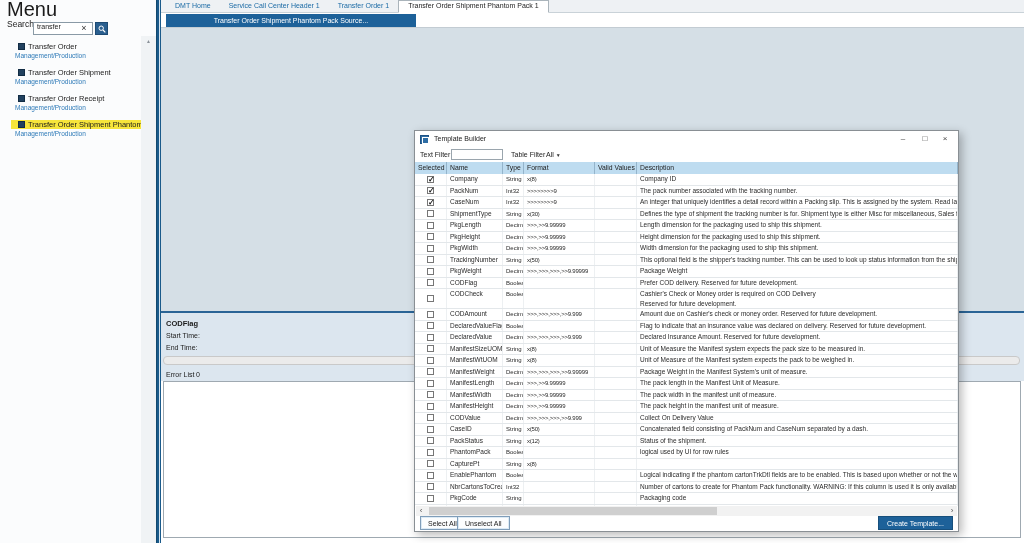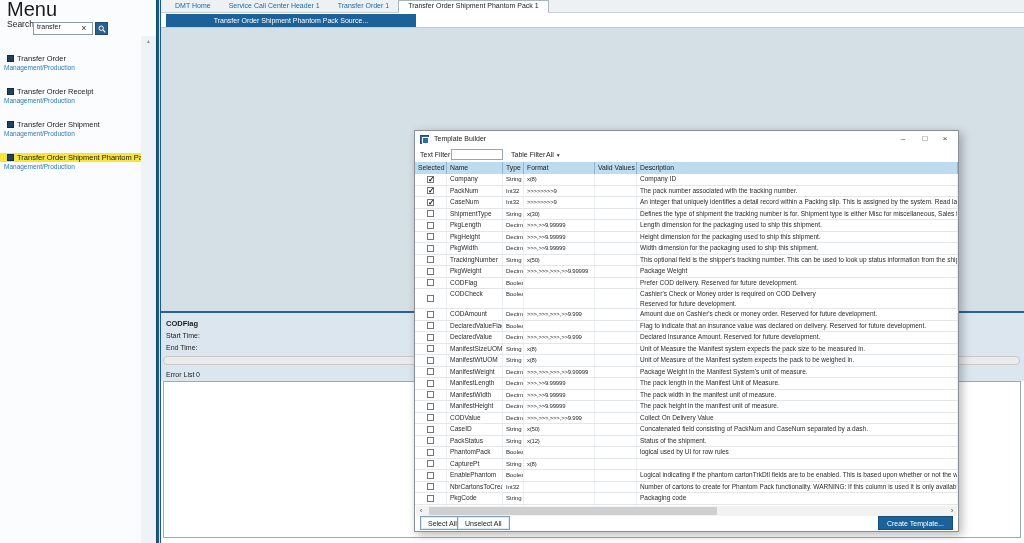--- a/index.html
+++ b/index.html
@@ -10,21 +10,21 @@
   .sidebar{position:absolute;left:0;top:0;width:156px;height:543px;background:#fbfcfd;}
   .sidebar-track{position:absolute;left:141px;top:36px;width:15px;height:507px;background:#f0f3f5;}
   .scroll-up{position:absolute;left:0;top:2px;width:15px;text-align:center;font-size:5px;color:#8a9199;}
   .menu-title{position:absolute;left:7px;top:-2px;font-size:20px;font-weight:300;color:#1b1b1b;}
   .search-label{position:absolute;left:7px;top:19px;font-size:8.5px;color:#222;}
   .search-box{position:absolute;left:33px;top:22px;width:60px;height:13px;background:#fff;border:1px solid #8a9aa6;display:flex;align-items:flex-start;}
   .search-box input{border:none;outline:none;width:44px;font-size:7px;padding:0 0 0 3px;color:#222;background:transparent;}
   .clear-x{font-size:9px;color:#333;line-height:10px;width:12px;text-align:center;cursor:pointer;}
   .search-btn{position:absolute;left:95px;top:22px;width:13px;height:13px;background:#2a5f8f;border:1px solid #1d4a73;display:flex;align-items:center;justify-content:center;padding:0;}
   .menu-list{position:absolute;left:0;top:38px;width:141px;}
-  .menu-item{margin:16px 0 9px 0;cursor:pointer;}
+  .menu-item{margin:4px 0 9px 0;cursor:pointer;padding-left:11px;}
   .mi-row{display:flex;align-items:center;gap:3px;padding-left:7px;}
   .mi-row.hl{background:var(--highlight,#f7e53b);width:fit-content;padding-right:3px;}
   .module-icon{width:7px;height:7px;background:#21415f;border:1px solid #122c44;flex:0 0 auto;}
   .mi-label{font-size:7.5px;color:#1d1d1d;white-space:nowrap;}
   .mi-cat{font-size:6.5px;color:var(--menu-category,#2e7ab8);padding-left:4px;margin-top:1px;}
 
   
   .splitter{position:absolute;left:156px;top:0;width:5px;height:543px;background:#1a5a8a;border-left:1px solid #13496f;}
   .splitter::after{content:"";position:absolute;left:2px;top:0;width:1px;height:100%;background:#d8e6f2;}
 
@@ -108,28 +108,28 @@
       <div class="menu-item">
         <div class="mi-row">
           <span class="module-icon"></span>
           <span class="mi-label">Transfer Order</span>
         </div>
         <div class="mi-cat">Management/Production</div>
       </div>
       <div class="menu-item">
         <div class="mi-row">
           <span class="module-icon"></span>
-          <span class="mi-label">Transfer Order Receipt</span>
+          <span class="mi-label">Transfer Order Shipment</span>
         </div>
         <div class="mi-cat">Management/Production</div>
       </div>
       <div class="menu-item">
         <div class="mi-row">
           <span class="module-icon"></span>
-          <span class="mi-label">Transfer Order Shipment</span>
+          <span class="mi-label">Transfer Order Receipt</span>
         </div>
         <div class="mi-cat">Management/Production</div>
       </div>
       <div class="menu-item">
         <div class="mi-row hl">
           <span class="module-icon"></span>
           <span class="mi-label">Transfer Order Shipment Phantom Pack</span>
         </div>
         <div class="mi-cat">Management/Production</div>
       </div>

